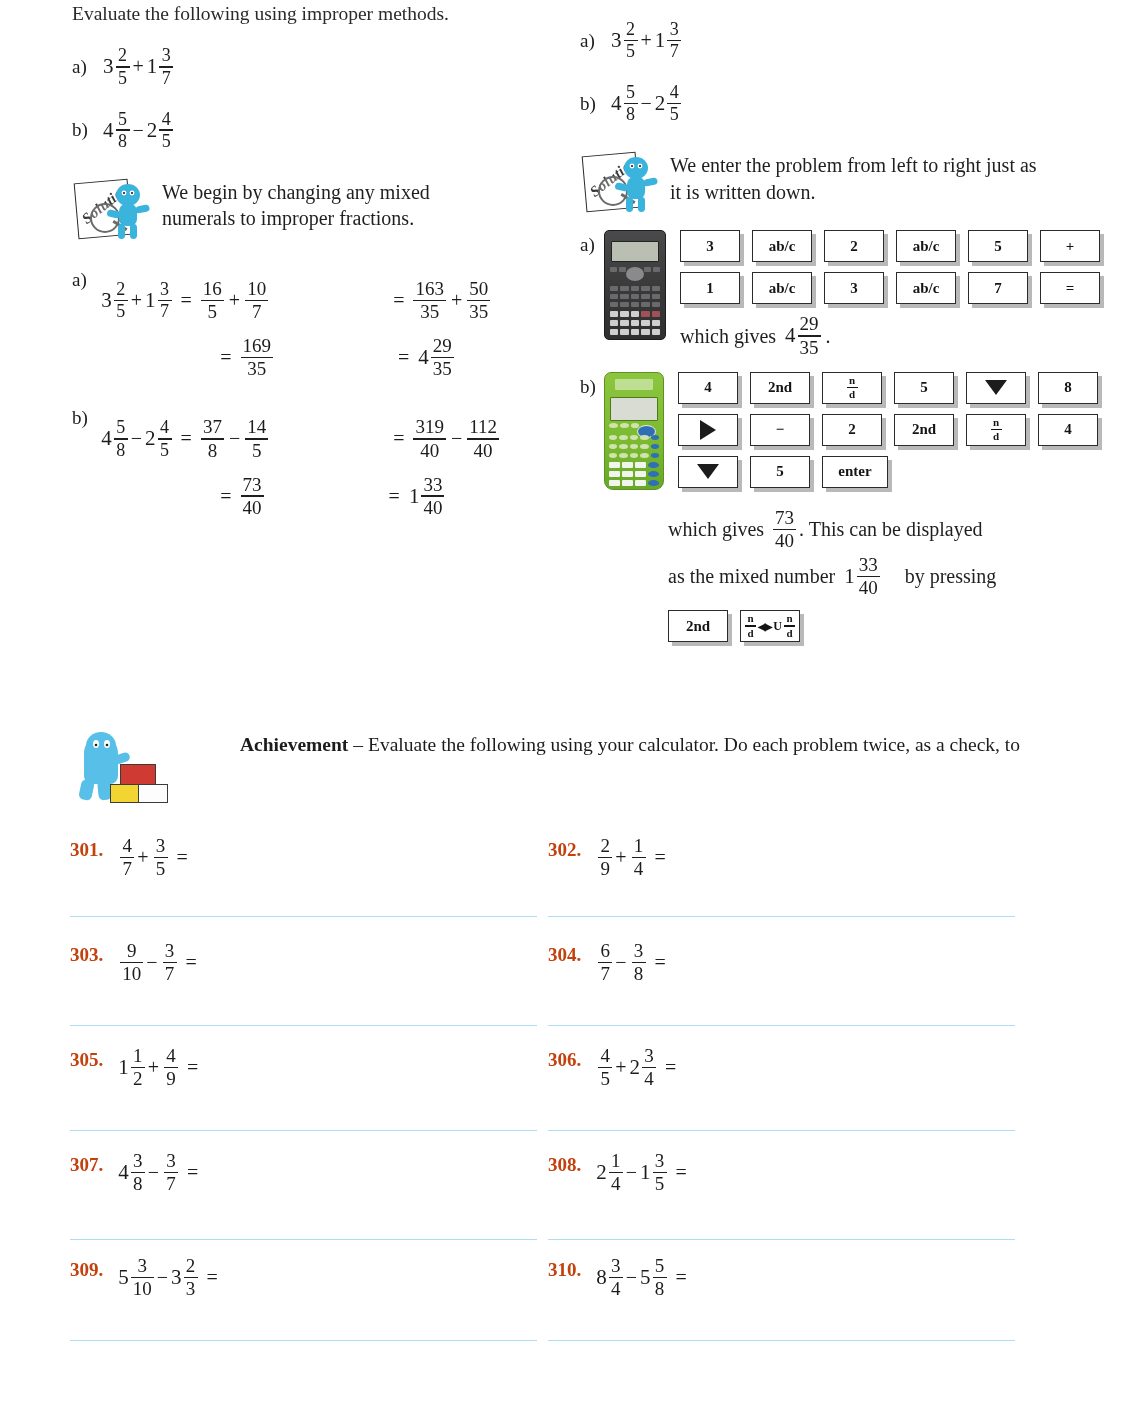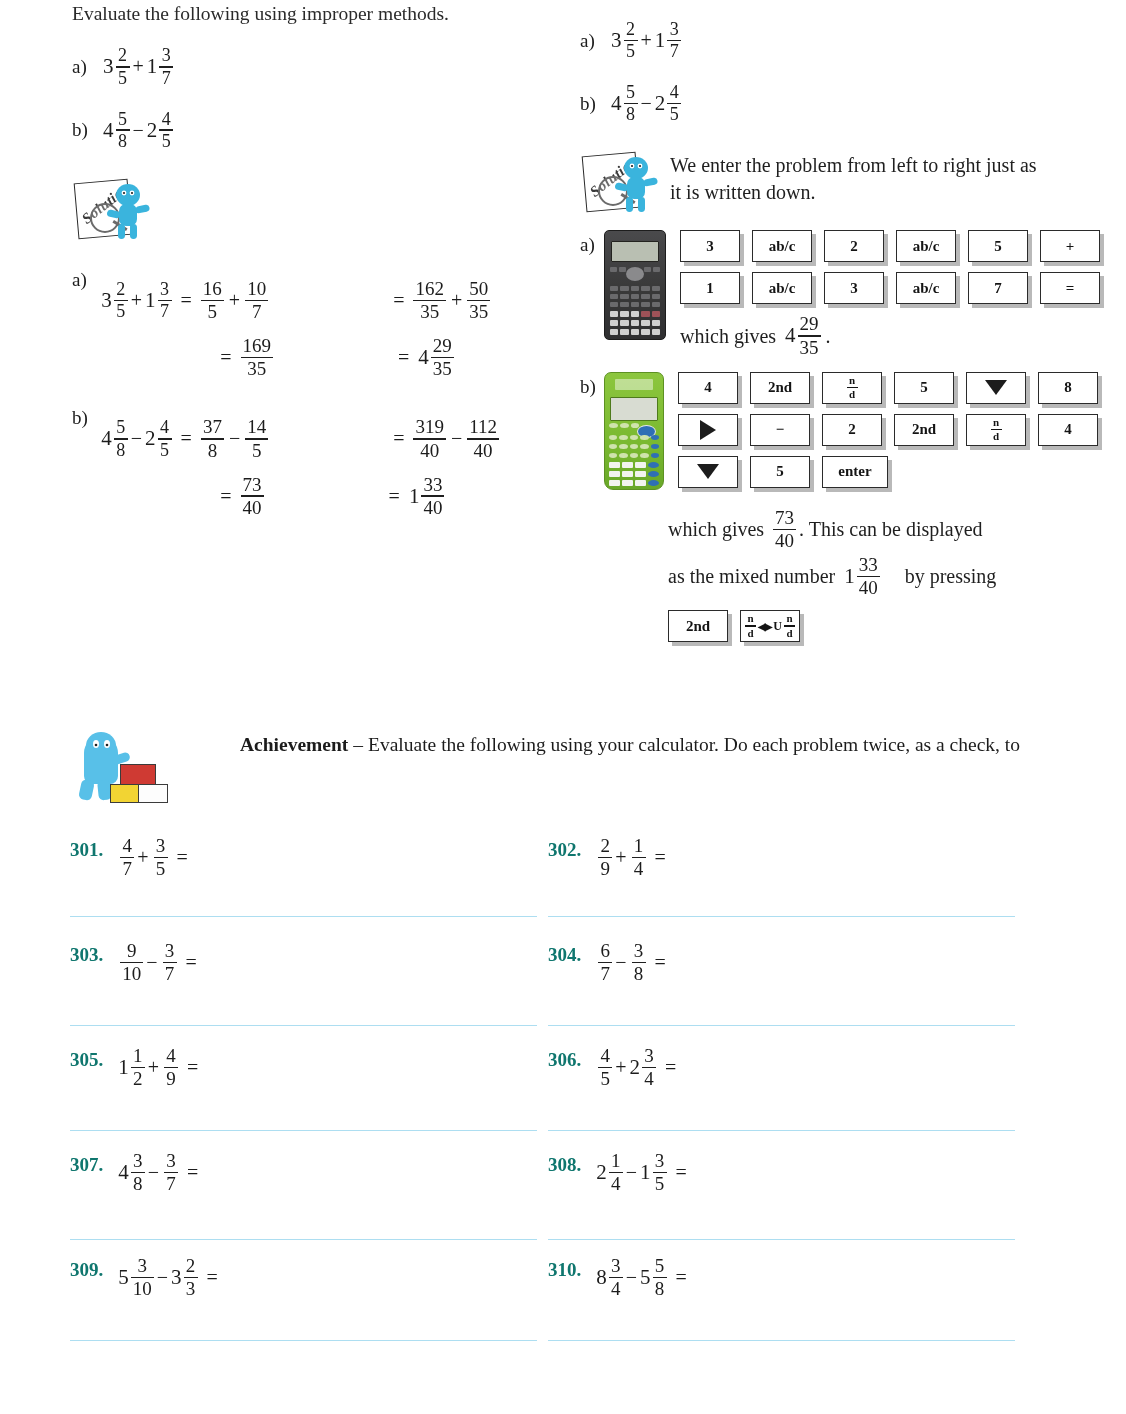--- a/index.html
+++ b/index.html
@@ -223,21 +223,21 @@
   .ex-grid { position: absolute; left: 0; top: 828px; width: 1126px; }
   .ex-row { position: relative; height: 105px; }
   .ex-cell { position: absolute; top: 8px; display: flex; align-items: flex-start; }
   .ex-cell.left  { left: 70px;  width: 470px; }
   .ex-cell.right { left: 548px; width: 470px; }
   .ex-num {
     font-weight: bold;
     font-size: 19px;
     margin-right: 14px;
     padding-top: 3px;
-    color: #0f766e;
+    color: #c2410c;
   }
   .rule {
     position: absolute;
     height: 1.3px;
     background: #9fd8ef;
     opacity: 0.85;
   }
   .rule.l { left: 70px;  width: 467px; }
   .rule.r { left: 548px; width: 467px; }
 </style>
@@ -300,20 +300,21 @@
             <circle cx="26" cy="10" r="2.4" fill="#fff"></circle>
           <circle cx="18" cy="10" r="1.1" fill="#222"></circle>
             <circle cx="26" cy="10" r="1.1" fill="#222"></circle>
           <rect x="13" y="21" width="18" height="22" rx="7" fill="#3ab4dd"></rect>
           <rect x="29" y="24" width="14" height="7" rx="3.5" fill="#3ab4dd" transform="rotate(-12 29 24)"></rect>
           <rect x="2" y="26" width="13" height="7" rx="3.5" fill="#3ab4dd" transform="rotate(14 2 26)"></rect>
           <rect x="12" y="41" width="7" height="15" rx="3.4" fill="#3ab4dd"></rect>
           <rect x="24" y="41" width="7" height="15" rx="3.4" fill="#3ab4dd"></rect>
         </svg>
       </div>
+      <div class="para" style="margin-left:8px; max-width:330px;">We begin by changing any mixed numerals to improper fractions.</div>
     </div>
 
     <div style="display:flex; margin-top:24px;">
       <span style="font-size:19px; width:48px; padding-top:4px;">a)</span>
       <div>
         <div class="math big">
           <span class="whole">3</span>
           <span class="frac">
               <span class="num">2</span>
               <i class="bar"></i>
@@ -335,21 +336,21 @@
           <span class="op">+</span>
           <span class="frac lg">
               <span class="num">10</span>
               <i class="bar"></i>
               <span class="den">7</span>
             </span>
         </div>
         <div class="math big" style="margin-top:14px; padding-left:112px;">
           <span class="eq">=</span>
           <span class="frac lg">
-              <span class="num">162</span>
+              <span class="num">163</span>
               <i class="bar"></i>
               <span class="den">35</span>
             </span>
           <span class="op">+</span>
           <span class="frac lg">
               <span class="num">50</span>
               <i class="bar"></i>
               <span class="den">35</span>
             </span>
         </div>

